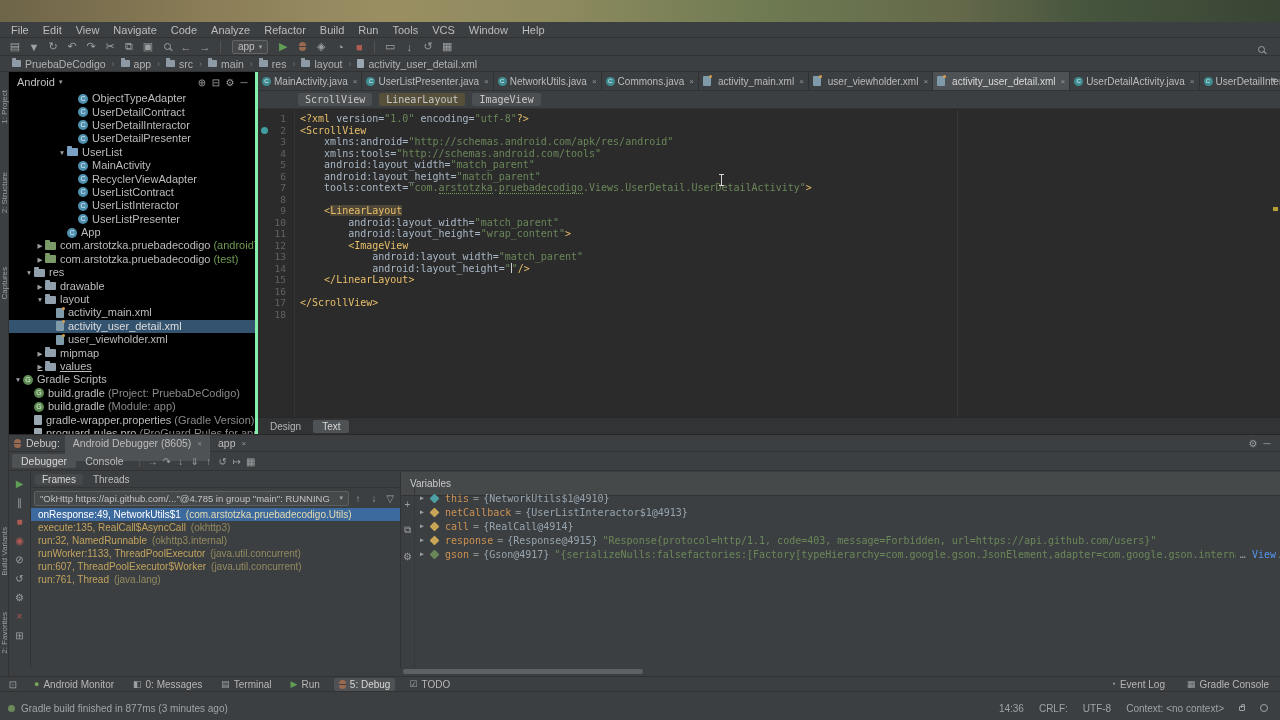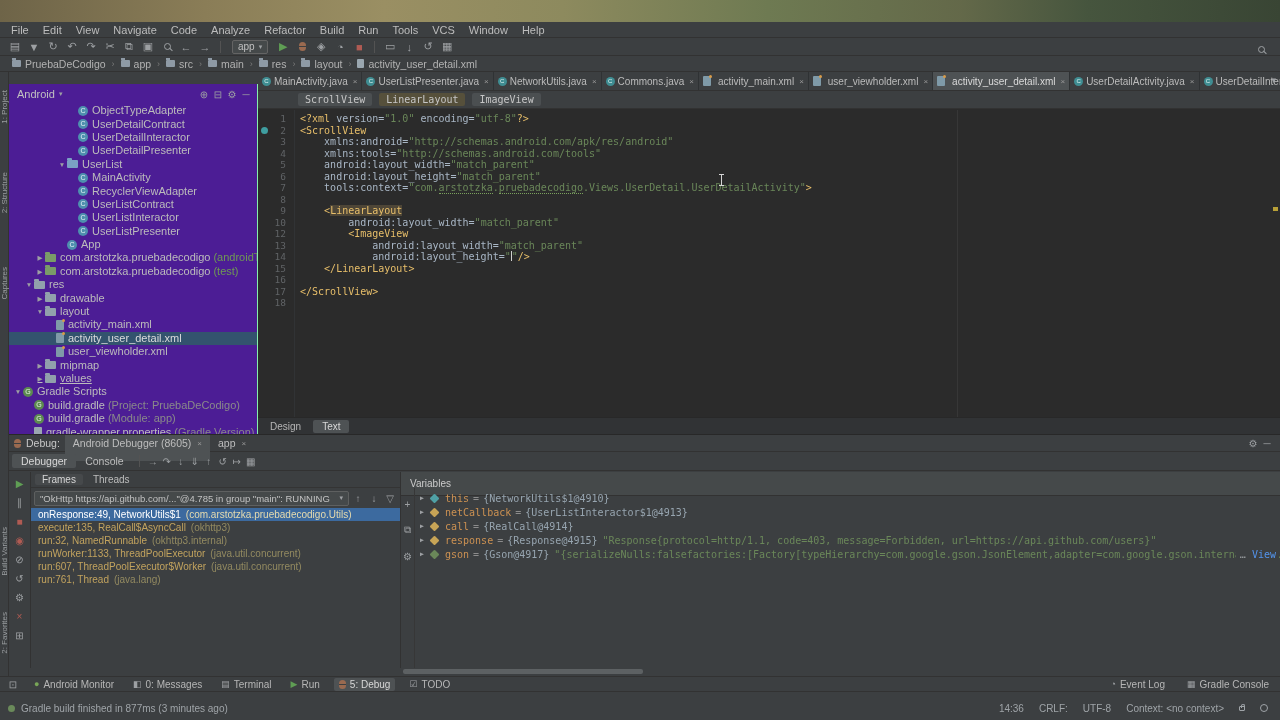--- a/index.html
+++ b/index.html
@@ -39,21 +39,21 @@
 #navbar{left:0;top:56px;width:1280px;height:16px;background:#3c3f41;border-bottom:1px solid #323232;display:flex;align-items:center;padding-left:10px;font-size:10.5px;color:#b2b2b2}
 .bc{display:inline-flex;align-items:center;gap:4px;padding:0 2px;cursor:default}
 .bcsep{color:#7a7a7a;padding:0 4px;font-size:9px}
 .bfold{display:inline-block;width:9px;height:7px;background:#8e9aa5;border-radius:1px;position:relative}
 .bfold::before{content:"";position:absolute;top:-2px;left:0;width:4px;height:2px;background:inherit}
 .bfile{display:inline-block;width:7px;height:9px;background:#9aa7b0;border-radius:1px}
 
 #stripe-left{left:0;top:72px;width:9px;height:604px;background:#3c3f41;border-right:1px solid #323232}
 .vlab{position:absolute;left:0;width:9px;writing-mode:vertical-rl;transform:rotate(180deg);font-size:8px;color:#9b9ea1;white-space:nowrap}
 
-#project{left:9px;top:84px;width:249px;height:362px;background:#4c1d95;border-right:1px solid #86efac;overflow:hidden}
+#project{left:9px;top:72px;width:249px;height:362px;background:#000000;border-right:3px solid #86efac;overflow:hidden}
 #phead{height:20px;display:flex;align-items:center;padding:0 4px;font-size:11px;color:#c0c0c0}
 #pmode{display:inline-flex;align-items:center;gap:4px;padding:0 4px}
 .phead-icons{margin-left:auto;display:inline-flex}
 .trow{display:flex;align-items:center;height:13.4px;font-size:11px;line-height:13px;color:#bcbcbc;white-space:nowrap;cursor:default}
 .trow.sel{background:#33536e}
 .trow.sel .tlabel{color:#dcdcdc}
 .tarrow{width:10px;font-size:6.5px;color:#9da0a3;text-align:center;flex:none}
 .ico-class{width:10px;height:10px;border-radius:50%;background:#4e8fae;color:#e6f2f7;font-size:7px;line-height:10px;text-align:center;display:inline-block;margin-right:4px;flex:none}
 .ico-gradle{width:10px;height:10px;border-radius:50%;background:#5c8a50;color:#e8f2e6;font-size:7px;line-height:10px;text-align:center;display:inline-block;margin-right:4px;flex:none}
 .ico-folder{width:11px;height:8px;background:#91a0ac;border-radius:1px;position:relative;display:inline-block;margin-right:4px;flex:none}
@@ -460,20 +460,21 @@
   <div class="cl"><span class="lnm">1</span><span class="lc"><span class="tk-pi">&lt;?xml </span><span class="tk-attr">version=</span><span class="tk-val">"1.0"</span><span class="tk-attr"> encoding=</span><span class="tk-val">"utf-8"</span><span class="tk-pi">?&gt;</span></span></div>
       <div class="cl"><span class="lnm">2</span><span class="gicon"></span><span class="lc"><span class="tk-tag">&lt;ScrollView</span></span></div>
       <div class="cl"><span class="lnm">3</span><span class="lc"><span class="tk-plain">    </span><span class="tk-attr">xmlns:android=</span><span class="tk-val">"http://schemas.android.com/apk/res/android"</span></span></div>
       <div class="cl"><span class="lnm">4</span><span class="lc"><span class="tk-plain">    </span><span class="tk-attr">xmlns:tools=</span><span class="tk-val">"http://schemas.android.com/tools"</span></span></div>
       <div class="cl"><span class="lnm">5</span><span class="lc"><span class="tk-plain">    </span><span class="tk-attr">android:layout_width=</span><span class="tk-val">"match_parent"</span></span></div>
       <div class="cl"><span class="lnm">6</span><span class="lc"><span class="tk-plain">    </span><span class="tk-attr">android:layout_height=</span><span class="tk-val">"match_parent"</span></span></div>
       <div class="cl"><span class="lnm">7</span><span class="lc"><span class="tk-plain">    </span><span class="tk-attr">tools:context=</span><span class="tk-val">"com.</span><span class="tk-valu">arstotzka</span><span class="tk-val">.</span><span class="tk-valu">pruebadecodigo</span><span class="tk-val">.Views.UserDetail.UserDetailActivity"</span><span class="tk-tag">&gt;</span></span></div>
       <div class="cl"><span class="lnm">8</span><span class="lc"></span></div>
       <div class="cl"><span class="lnm">9</span><span class="lc"><span class="tk-plain">    </span><span class="tk-tag">&lt;</span><span class="tk-taghl">LinearLayout</span></span></div>
       <div class="cl"><span class="lnm">10</span><span class="lc"><span class="tk-plain">        </span><span class="tk-attr">android:layout_width=</span><span class="tk-val">"match_parent"</span></span></div>
+      <div class="cl"><span class="lnm">11</span><span class="lc"><span class="tk-plain">        </span><span class="tk-attr">android:layout_height=</span><span class="tk-val">"wrap_content"</span><span class="tk-tag">&gt;</span></span></div>
       <div class="cl"><span class="lnm">12</span><span class="lc"><span class="tk-plain">        </span><span class="tk-tag">&lt;ImageView</span></span></div>
       <div class="cl"><span class="lnm">13</span><span class="lc"><span class="tk-plain">            </span><span class="tk-attr">android:layout_width=</span><span class="tk-val">"match_parent"</span></span></div>
       <div class="cl"><span class="lnm">14</span><span class="lc"><span class="tk-plain">            </span><span class="tk-attr">android:layout_height=</span><span class="tk-val">"</span><span class="tk-cursor"></span><span class="tk-val">"</span><span class="tk-tag">/&gt;</span></span></div>
       <div class="cl"><span class="lnm">15</span><span class="lc"><span class="tk-plain">    </span><span class="tk-tag">&lt;/LinearLayout&gt;</span></span></div>
       <div class="cl"><span class="lnm">16</span><span class="lc"></span></div>
       <div class="cl"><span class="lnm">17</span><span class="lc"><span class="tk-tag">&lt;/ScrollView&gt;</span></span></div>
       <div class="cl"><span class="lnm">18</span><span class="lc"></span></div>
     </div>
   <div id="emark"></div>
   <div id="edtabs">

